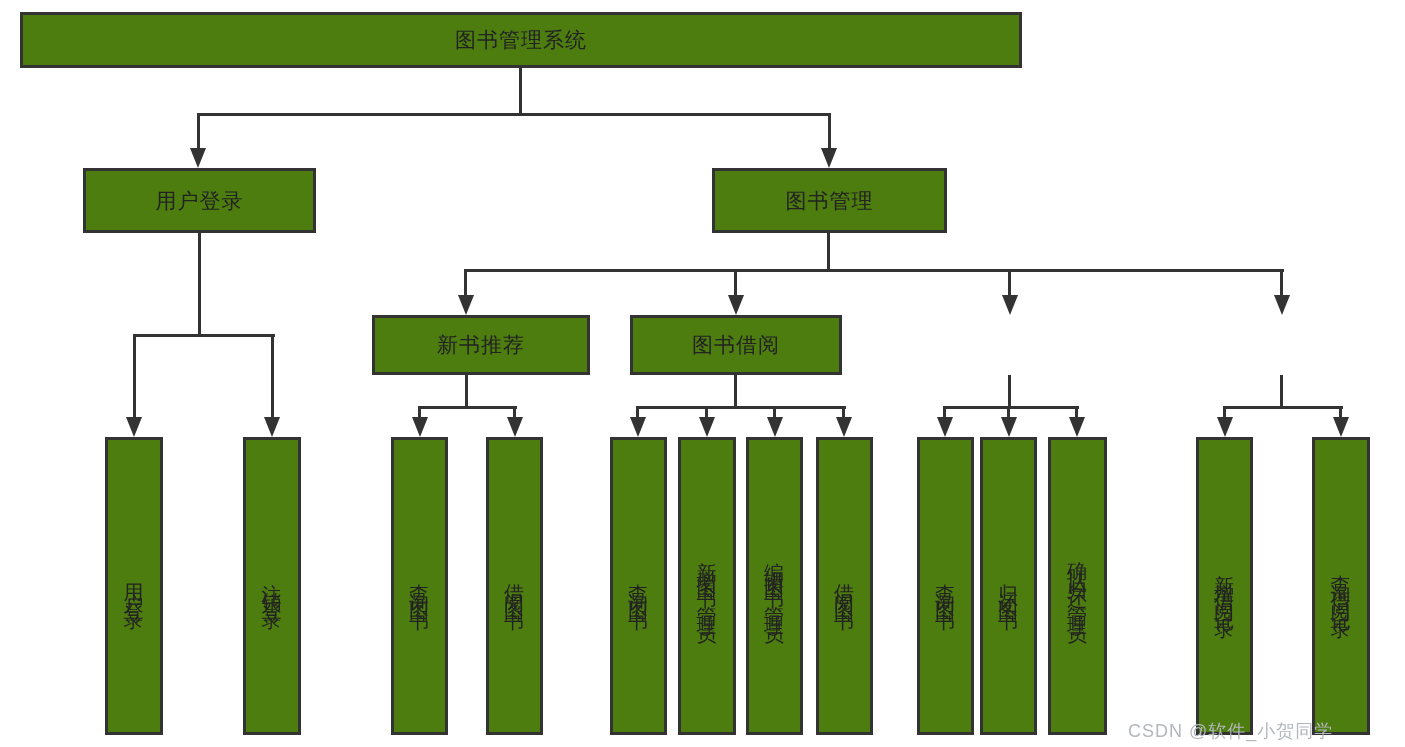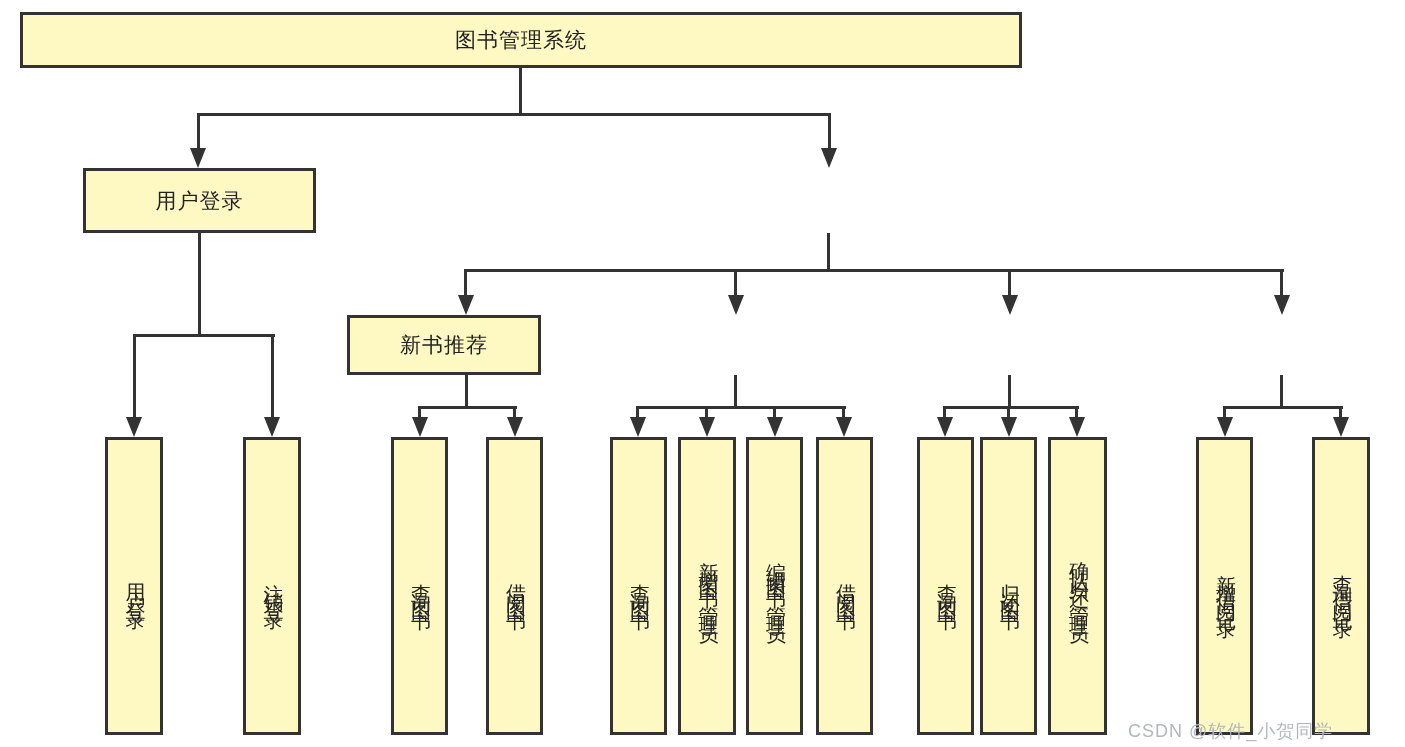--- a/index.html
+++ b/index.html
@@ -12,27 +12,26 @@
     width:1405px;height:747px;
     background:#ffffff;
     font-family:"Liberation Sans","DejaVu Sans",sans-serif;
     color:var(--text);
     overflow:hidden;
   }
   .box{
     position:absolute;
     box-sizing:border-box;
     border:3px solid var(--line);
-    background:#fef9c3;
+    background:#4d7c0f;
     display:flex;
     align-items:center;
     justify-content:center;
     font-size:21px;
     letter-spacing:1px;
-    font-family:Liberation Mono, monospace;
   }
   .vbox{font-size:20px;}
   .vbox .vtext{
     writing-mode:vertical-rl;
     text-orientation:mixed;
     letter-spacing:0.45em;
     line-height:1;
     white-space:nowrap;
   }
   .hline,.vline{position:absolute;background:var(--line);}
@@ -63,40 +62,42 @@
   <div class="box" style="left:20px;top:12px;width:1002px;height:56px;">图书管理系统</div>
 
   <div class="vline" style="left:519px;top:68px;height:48px;"></div>
   <div class="hline" style="left:197px;top:113px;width:634px;"></div>
   <div class="vline" style="left:197px;top:113px;height:37px;"></div>
   <div class="arrow" style="left:190px;top:148px;"></div>
   <div class="vline" style="left:828px;top:113px;height:37px;"></div>
   <div class="arrow" style="left:821px;top:148px;"></div>
 
   <div class="box" style="left:83px;top:168px;width:233px;height:65px;">用户登录</div>
+  <div class="box" style="left:712px;top:168px;width:235px;height:65px;">图书管理</div>
 
   <div class="vline" style="left:198px;top:233px;height:104px;"></div>
   <div class="hline" style="left:133px;top:334px;width:142px;"></div>
   <div class="vline" style="left:133px;top:334px;height:85px;"></div>
   <div class="arrow" style="left:126px;top:417px;"></div>
   <div class="vline" style="left:271px;top:334px;height:85px;"></div>
   <div class="arrow" style="left:264px;top:417px;"></div>
 
   <div class="vline" style="left:827px;top:233px;height:39px;"></div>
   <div class="hline" style="left:464px;top:269px;width:820px;"></div>
   <div class="vline" style="left:464px;top:269px;height:28px;"></div>
   <div class="arrow" style="left:458px;top:295px;"></div>
   <div class="vline" style="left:734px;top:269px;height:28px;"></div>
   <div class="arrow" style="left:728px;top:295px;"></div>
   <div class="vline" style="left:1008px;top:269px;height:28px;"></div>
   <div class="arrow" style="left:1002px;top:295px;"></div>
   <div class="vline" style="left:1280px;top:269px;height:28px;"></div>
   <div class="arrow" style="left:1274px;top:295px;"></div>
 
-  <div class="box" style="left:347px;top:315px;width:194px;height:60px;">新书推荐</div>
+  <div class="box" style="left:372px;top:315px;width:218px;height:60px;">新书推荐</div>
+  <div class="box" style="left:630px;top:315px;width:212px;height:60px;">图书借阅</div>
 
   <div class="vline" style="left:465px;top:375px;height:33px;"></div>
   <div class="hline" style="left:418px;top:406px;width:99px;"></div>
   <div class="vline" style="left:418px;top:406px;height:13px;"></div>
   <div class="arrow" style="left:412px;top:417px;"></div>
   <div class="vline" style="left:513px;top:406px;height:13px;"></div>
   <div class="arrow" style="left:507px;top:417px;"></div>
 
   <div class="vline" style="left:734px;top:375px;height:33px;"></div>
   <div class="hline" style="left:636px;top:406px;width:210px;"></div>

